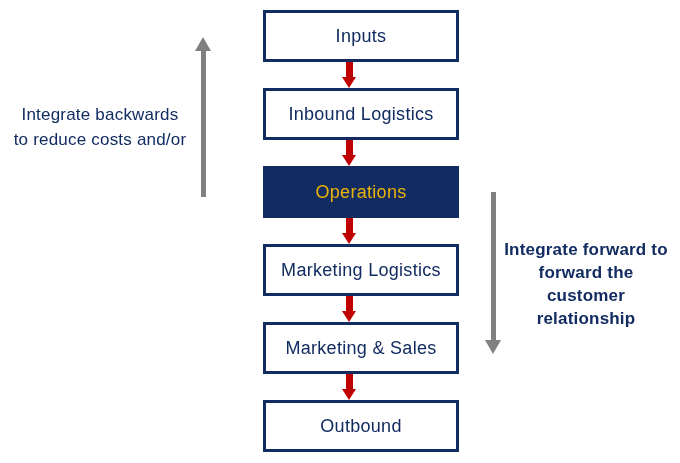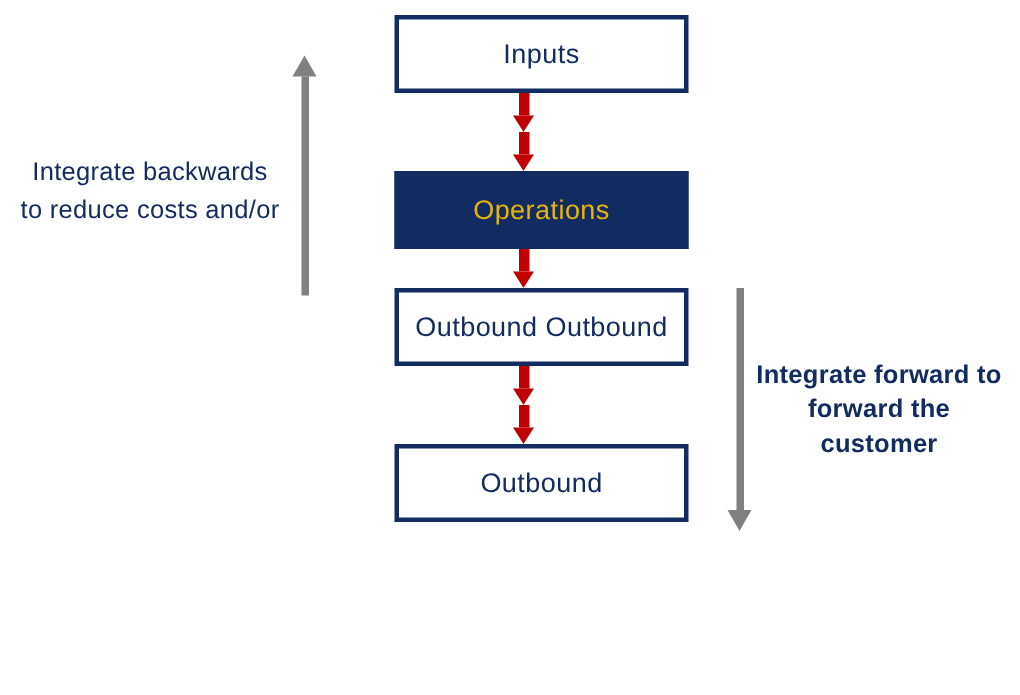--- a/index.html
+++ b/index.html
@@ -123,51 +123,54 @@
   </div>
 
   <div class="flow">
     <div class="stage">Inputs</div>
 
     <div class="red-arrow">
       <div class="rshaft"></div>
       <div class="rhead"></div>
     </div>
 
+    <div class="stage">Inbound Logistics</div>
 
     <div class="red-arrow">
       <div class="rshaft"></div>
       <div class="rhead"></div>
     </div>
 
     <div class="stage filled">Operations</div>
 
     <div class="red-arrow">
       <div class="rshaft"></div>
       <div class="rhead"></div>
     </div>
 
-    <div class="stage">Outbound Outbound</div>
+    <div class="stage">Marketing Logistics</div>
 
     <div class="red-arrow">
       <div class="rshaft"></div>
       <div class="rhead"></div>
     </div>
 
+    <div class="stage">Marketing &amp; Sales</div>
 
     <div class="red-arrow">
       <div class="rshaft"></div>
       <div class="rhead"></div>
     </div>
 
     <div class="stage">Outbound</div>
   </div>
 
   <div class="gray-arrow right">
     <div class="gshaft"></div>
     <div class="ghead-down"></div>
   </div>
   <div class="ann-text right">
     <div>Integrate forward to</div>
     <div>forward the customer</div>
+    <div>relationship</div>
   </div>
 
 </div>
 
 </body></html>

